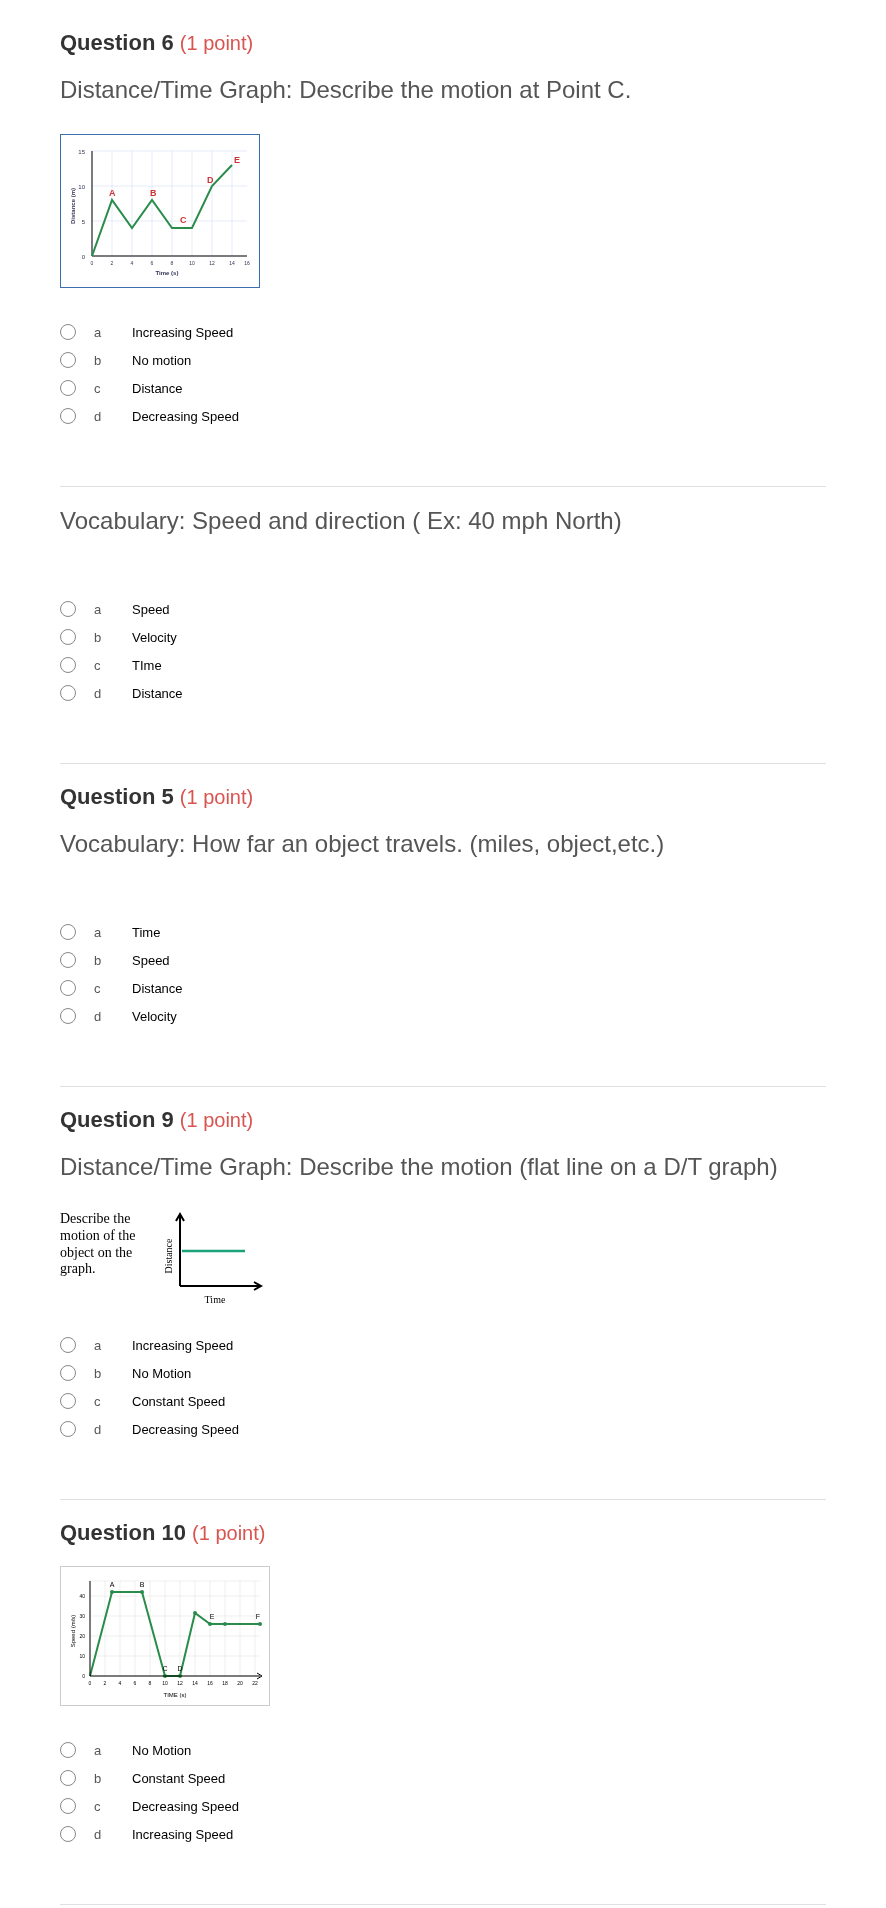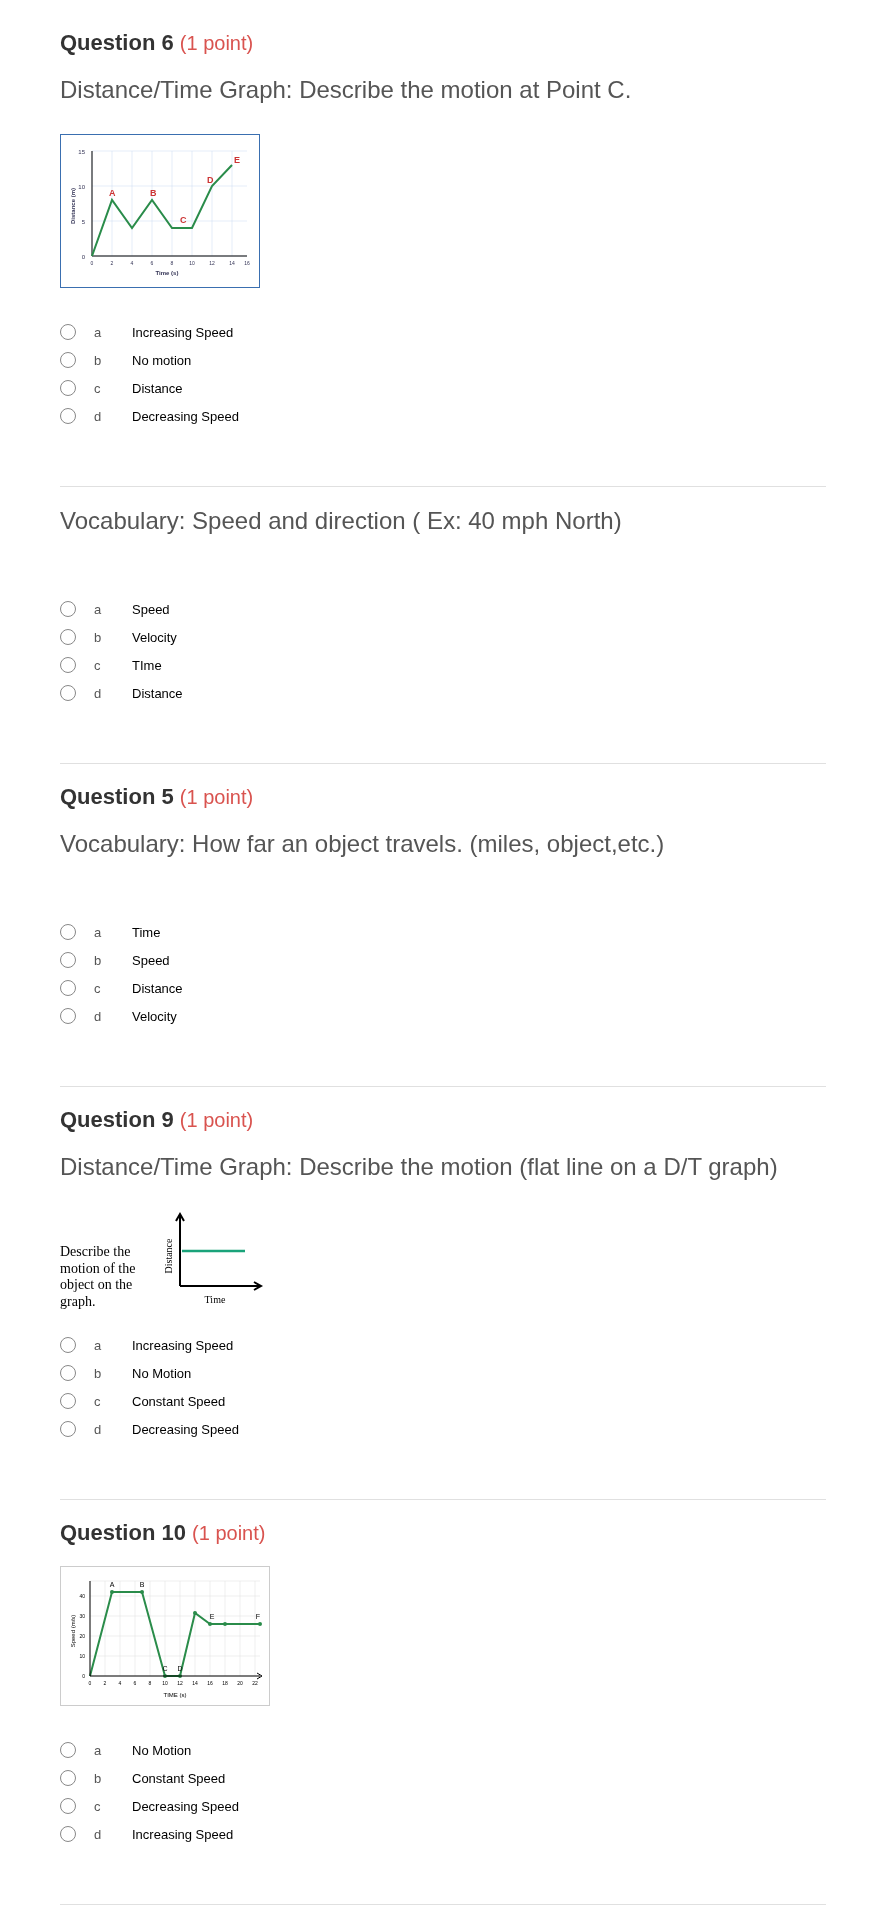--- a/index.html
+++ b/index.html
@@ -63,21 +63,21 @@
 
   
   .chart-q6 {
     border: 1px solid #3a6fb0;
     padding: 6px;
     width: 200px;
     background: #fff;
   }
   .chart-q9 {
     display: flex;
-    align-items: flex-end;
+    align-items: flex-start;
     gap: 10px;
     margin-bottom: 20px;
   }
   .chart-q9 .desc {
     font-family: 'Comic Sans MS', cursive;
     font-size: 14px;
     line-height: 1.2;
     width: 90px;
     color: #000;
   }

